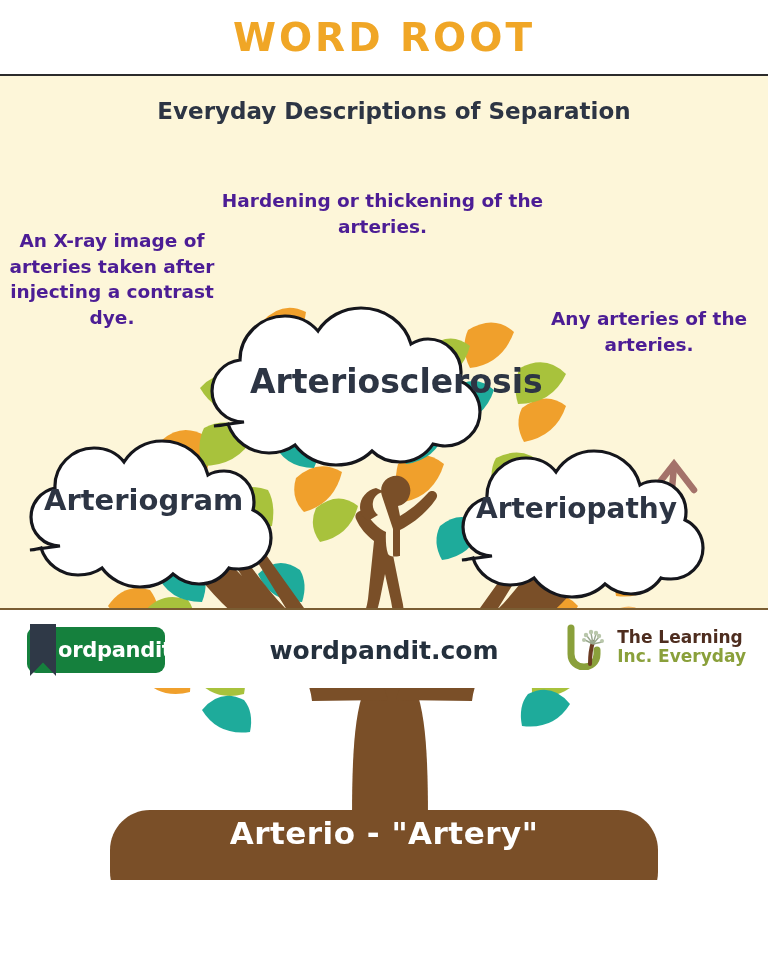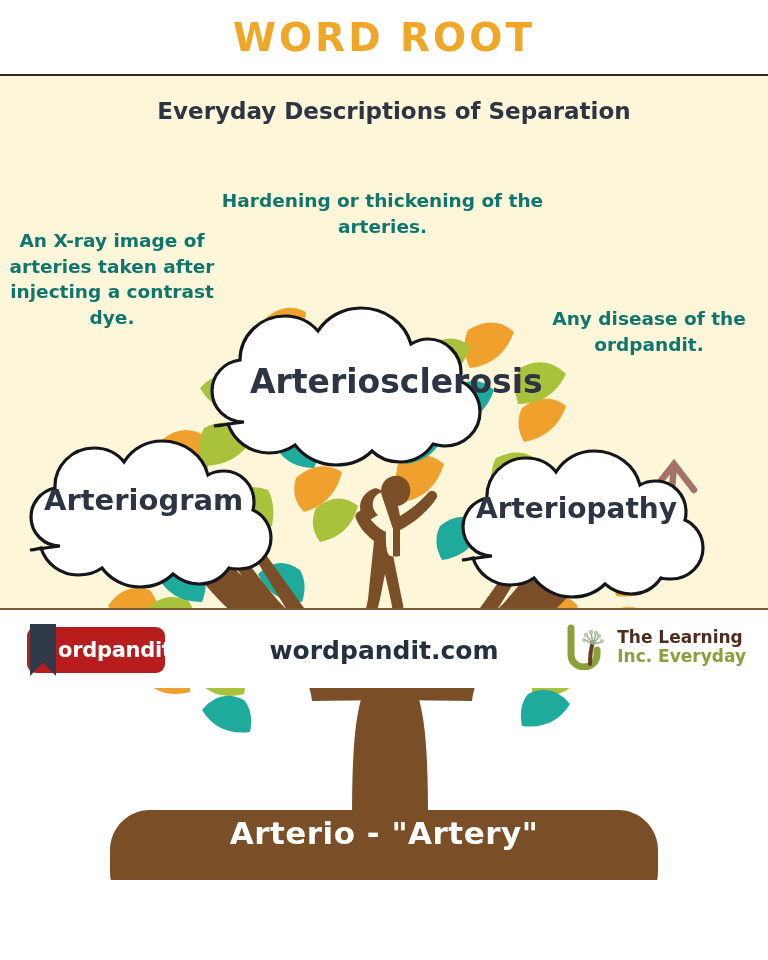--- a/index.html
+++ b/index.html
@@ -38,21 +38,21 @@
     color: #2d3544;
     font-size: 23px;
     font-weight: bold;
     font-family: "DejaVu Sans", sans-serif;
     padding-left: 20px;
   }
 
   
   .desc {
     position: absolute;
-    color: #0f766e;
+    color: #4c1d95;
     font-weight: bold;
     font-size: 18.5px;
     line-height: 1.38;
     text-align: center;
     font-family: "DejaVu Sans", sans-serif;
   }
   .desc-left   { left: 2px;   top: 228px; width: 220px; }
   .desc-top    { left: 190px; top: 188px; width: 385px; }
   .desc-right  { left: 533px; top: 306px; width: 232px; }
 
@@ -85,21 +85,21 @@
   .footer {
     position: absolute; left: 0; bottom: 0;
     width: 768px; height: 80px;
     background: #ffffff;
     border-top: 2px solid #7a5d33;
     display: flex; align-items: center;
   }
   .brand-logo {
     position: absolute; left: 27px; top: 17px;
     width: 138px; height: 46px;
-    background: #b91c1c;
+    background: #15803d;
     border-radius: 9px;
     display: flex; align-items: center;
   }
   .bookmark {
     position: absolute; left: 3px; top: -3px;
     width: 26px; height: 52px;
     background: #2f3947;
     clip-path: polygon(0 0, 100% 0, 100% 100%, 50% 74%, 0 100%);
   }
   .brand-logo-text {
@@ -275,21 +275,21 @@
                 c11,5 18,16 18,28 c0,17 -14,31 -32,31
                 c-3,0 -7,0 -10,-1 c-7,10 -18,16 -30,16
                 c-10,0 -19,-4 -26,-10 c-8,8 -20,13 -33,13
                 c-16,0 -30,-8 -38,-19 c-7,5 -15,7 -24,7
                 c-17,0 -32,-11 -37,-27 c-4,1 -7,2 -11,2 Z"></path>
     </g>
   </svg>
 
   <div class="desc desc-left">An X-ray image of arteries taken after injecting a contrast dye.</div>
   <div class="desc desc-top">Hardening or thickening of the arteries.</div>
-  <div class="desc desc-right">Any disease of the ordpandit.</div>
+  <div class="desc desc-right">Any arteries of the arteries.</div>
 
   <div class="cloud-label cl-center">Arteriosclerosis</div>
   <div class="cloud-label cl-left">Arteriogram</div>
   <div class="cloud-label cl-right">Arteriopathy</div>
 
   <div class="root-label">Arterio - "Artery"</div>
 
   <div class="footer">
     <div class="footer-url">wordpandit.com</div>
 

